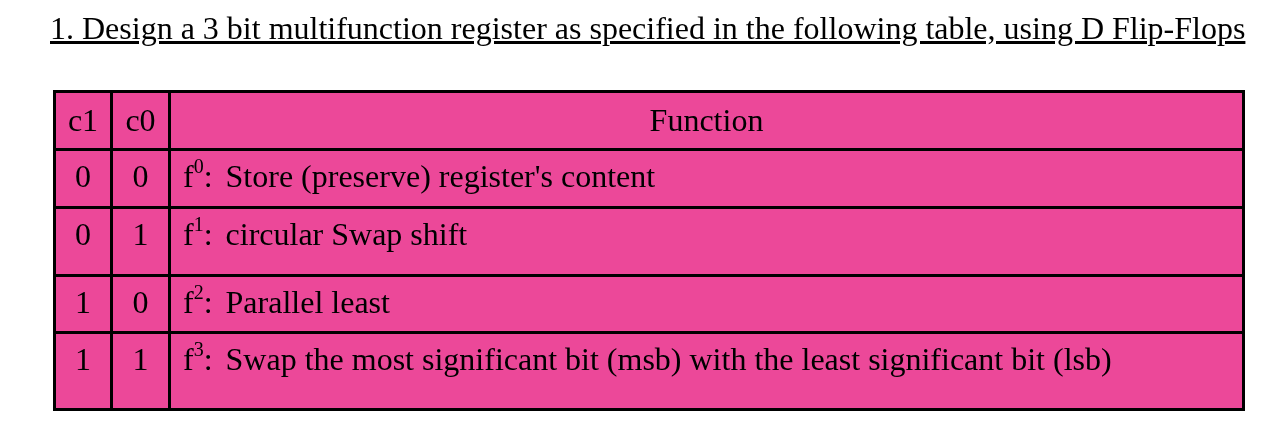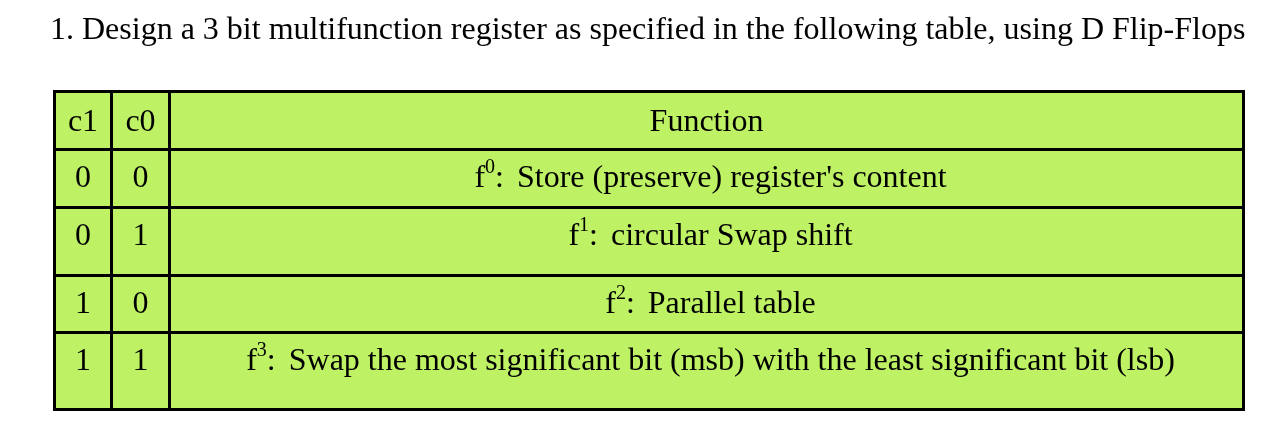--- a/index.html
+++ b/index.html
@@ -17,56 +17,57 @@
     overflow: hidden;
   }
   .title {
     position: absolute;
     left: 50px;
     top: 9px;
     font-size: 32px;
     line-height: 1.2;
     white-space: nowrap;
     color: #000000;
+    text-decoration: underline;
   }
   table.func-table {
     position: absolute;
     left: 53px;
     top: 90px;
     width: 1192px;
     border-collapse: collapse;
     table-layout: fixed;
     font-size: 32px;
     color: #000000;
   }
   table.func-table td, table.func-table th {
     border: 3px solid #000000;
     font-weight: normal;
-    background: #bef264;
+    background: #ec4899;
   }
   col.c-c1 { width: 57px; }
   col.c-c0 { width: 58px; }
   col.c-fn { width: auto; }
   tr.header-row { height: 58px; }
   tr.row-0 { height: 58px; }
   tr.row-1 { height: 68px; }
   tr.row-2 { height: 57px; }
   tr.row-3 { height: 77px; }
   th.hdr {
     text-align: center;
     vertical-align: middle;
     padding: 0;
   }
   td.bit {
     text-align: center;
     vertical-align: top;
     padding: 7px 0 0 0;
   }
   td.fn {
-    text-align: center;
+    text-align: left;
     vertical-align: top;
     padding: 7px 4px 0 12px;
     white-space: nowrap;
   }
   td.fn sup {
     font-size: 20px;
     line-height: 0;
     position: relative;
     top: -2px;
   }
@@ -100,21 +101,21 @@
 
       <tr class="row-1">
         <td class="bit">0</td>
         <td class="bit">1</td>
         <td class="fn"><span>f</span><sup>1</sup><span>:</span><span class="desc">circular Swap shift</span></td>
       </tr>
 
       <tr class="row-2">
         <td class="bit">1</td>
         <td class="bit">0</td>
-        <td class="fn"><span>f</span><sup>2</sup><span>:</span><span class="desc">Parallel table</span></td>
+        <td class="fn"><span>f</span><sup>2</sup><span>:</span><span class="desc">Parallel least</span></td>
       </tr>
 
       <tr class="row-3">
         <td class="bit">1</td>
         <td class="bit">1</td>
         <td class="fn"><span>f</span><sup>3</sup><span>:</span><span class="desc">Swap the most significant bit (msb) with the least significant bit (lsb)</span></td>
       </tr>
     </tbody>
   </table>
 

